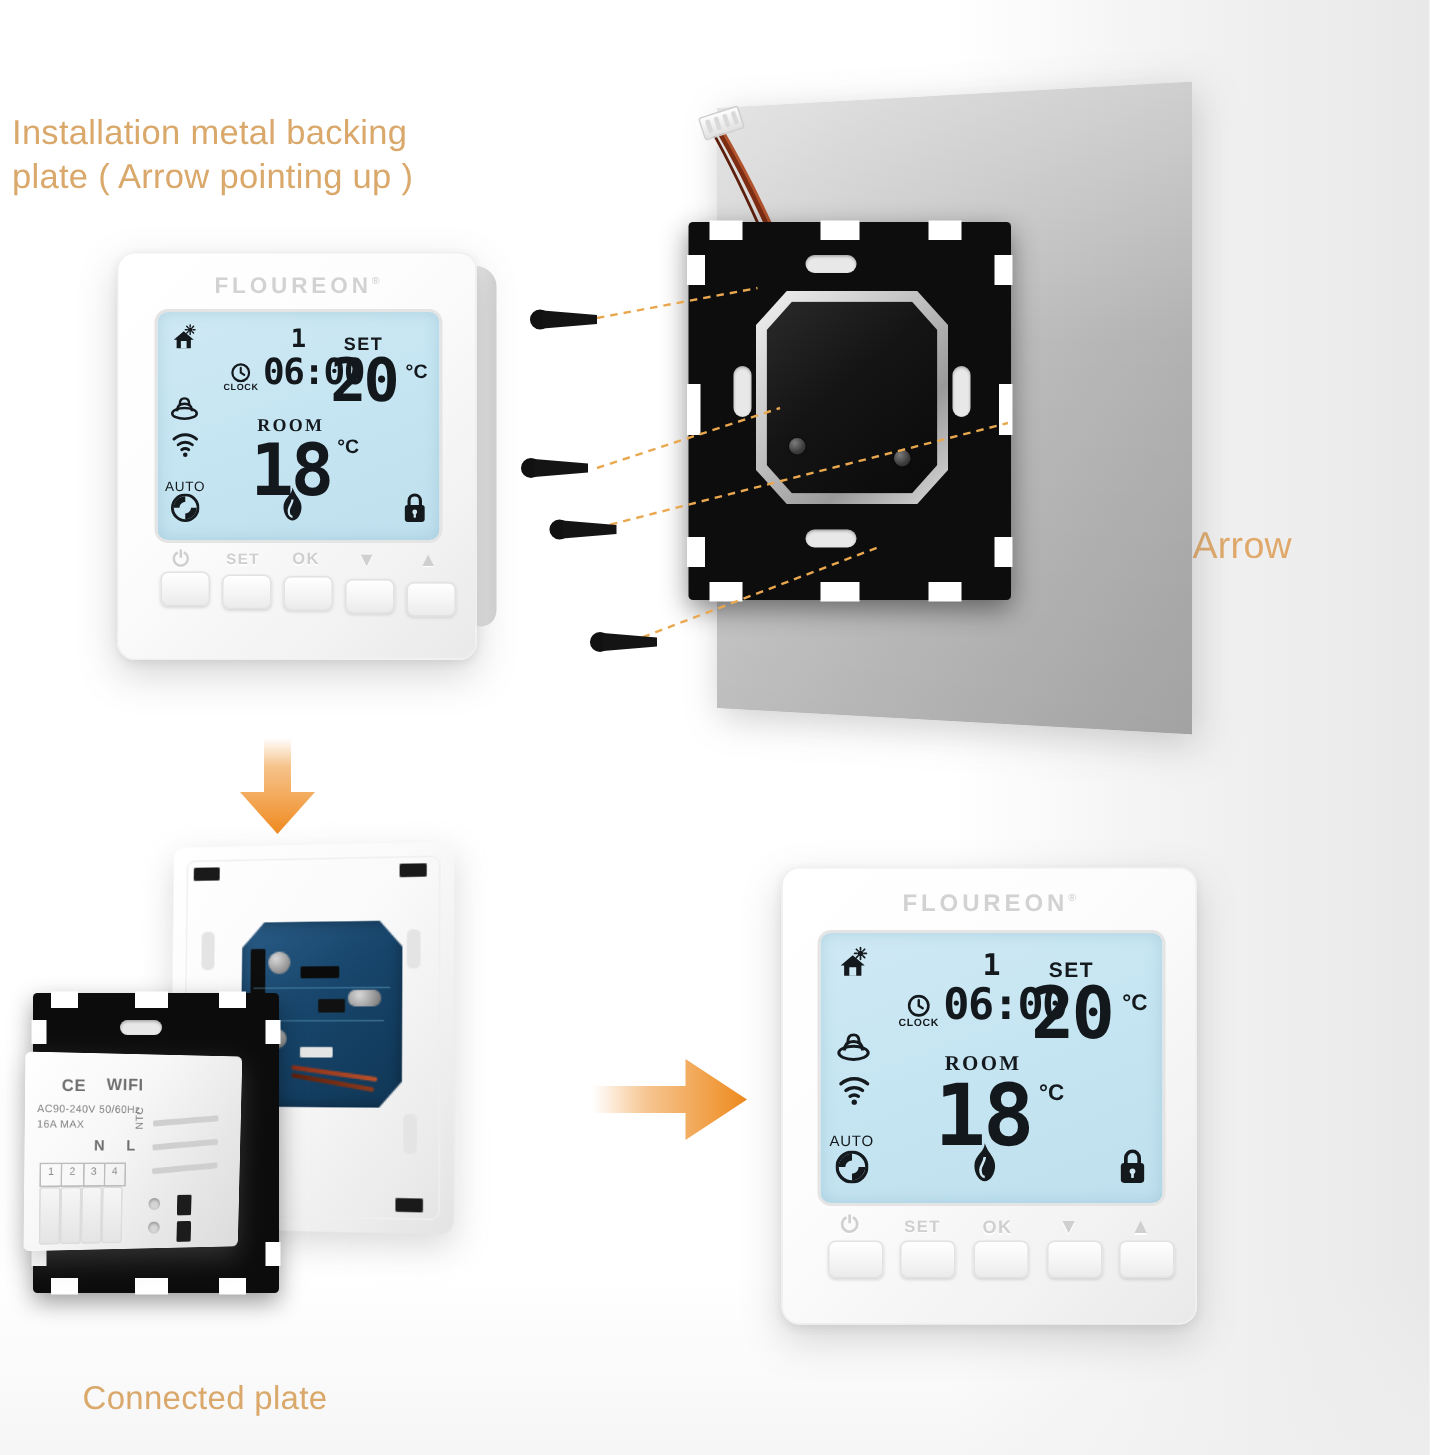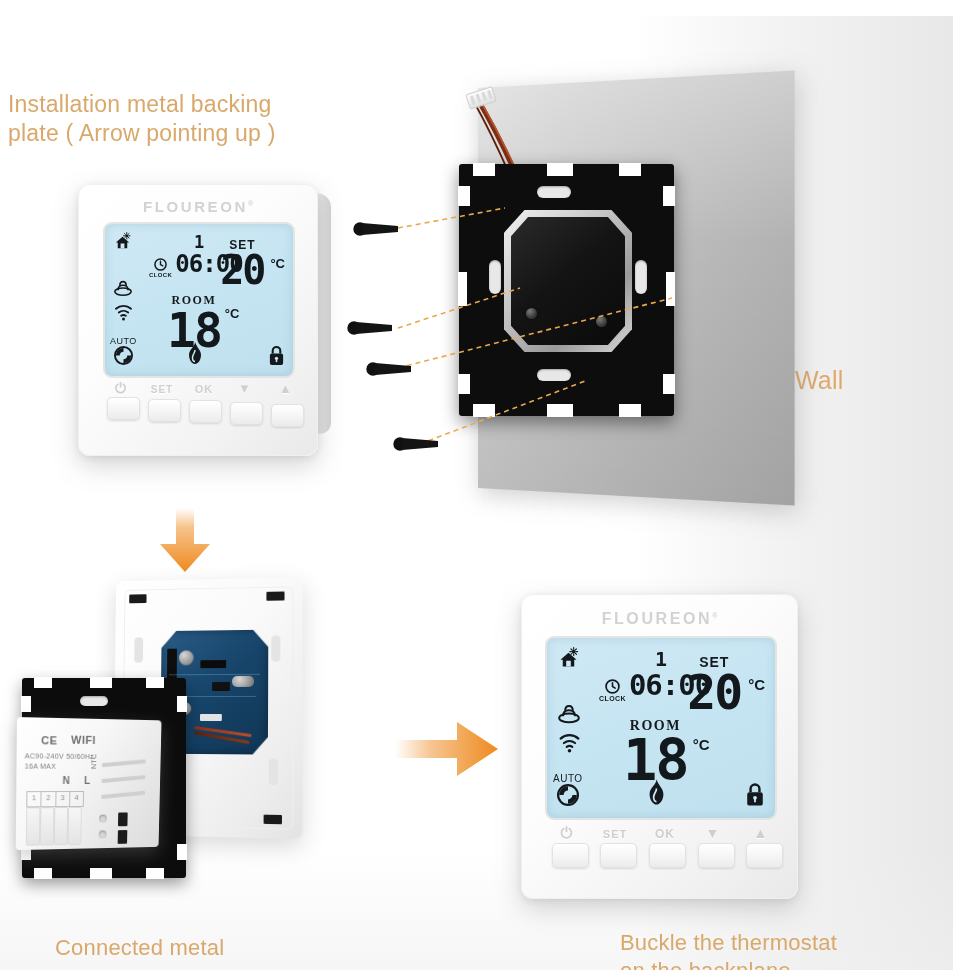--- a/index.html
+++ b/index.html
@@ -1,21 +1,21 @@
 <!DOCTYPE html>
 <html><head>
 <meta charset="utf-8">
 <style>
   html,body{margin:0;padding:0;}
   body{
     width:953px;height:970px;position:relative;overflow:hidden;
     background:#ffffff;
     font-family:"Liberation Sans", sans-serif;
   }
-  #stage{position:absolute;inset:0;margin-top:16px;}
+  #stage{position:absolute;inset:0;}
 
   
   .bg-right-wash{
     position:absolute;right:0;top:0;width:320px;height:970px;
     background:linear-gradient(to right,rgba(235,235,235,0) 0%,rgba(233,233,233,.55) 45%,rgba(228,228,228,.85) 100%);
     pointer-events:none;
   }
   .bg-bottom-wash{
     position:absolute;left:0;bottom:0;width:953px;height:120px;
     background:linear-gradient(to bottom,rgba(245,245,245,0),rgba(240,240,240,.6));
@@ -196,24 +196,22 @@
 </head>
 <body>
 
 <div id="stage">
 
   <div class="bg-right-wash"></div>
   <div class="bg-bottom-wash"></div>
 
   <div class="caption cap-install">Installation metal backing
 plate ( Arrow pointing up )</div>
-  <div class="caption cap-wall">Wall</div>
-  <div class="caption cap-connected">Connected metal</div>
-  <div class="caption cap-buckle">Buckle the thermostat
-on the backplane</div>
+  <div class="caption cap-wall">Arrow</div>
+  <div class="caption cap-connected">Connected plate</div>
 
   <div class="wall">
     <div class="wall-sheen"></div>
   </div>
 
   <svg width="953" height="970" style="position:absolute;left:0;top:0;pointer-events:none;">
     <path d="M478,84 C492,108 508,140 520,168 C530,192 540,205 548,214" stroke="#7d2d13" stroke-width="4.5" fill="none" stroke-linecap="round"></path>
     <path d="M481,86 C495,110 511,142 523,170 C533,194 543,207 551,216" stroke="#b1532c" stroke-width="2" fill="none" stroke-linecap="round"></path>
     <path d="M474,86 C488,111 503,143 515,171 C525,195 535,208 543,217" stroke="#5c1f0c" stroke-width="1.8" fill="none" stroke-linecap="round"></path>
   </svg>

